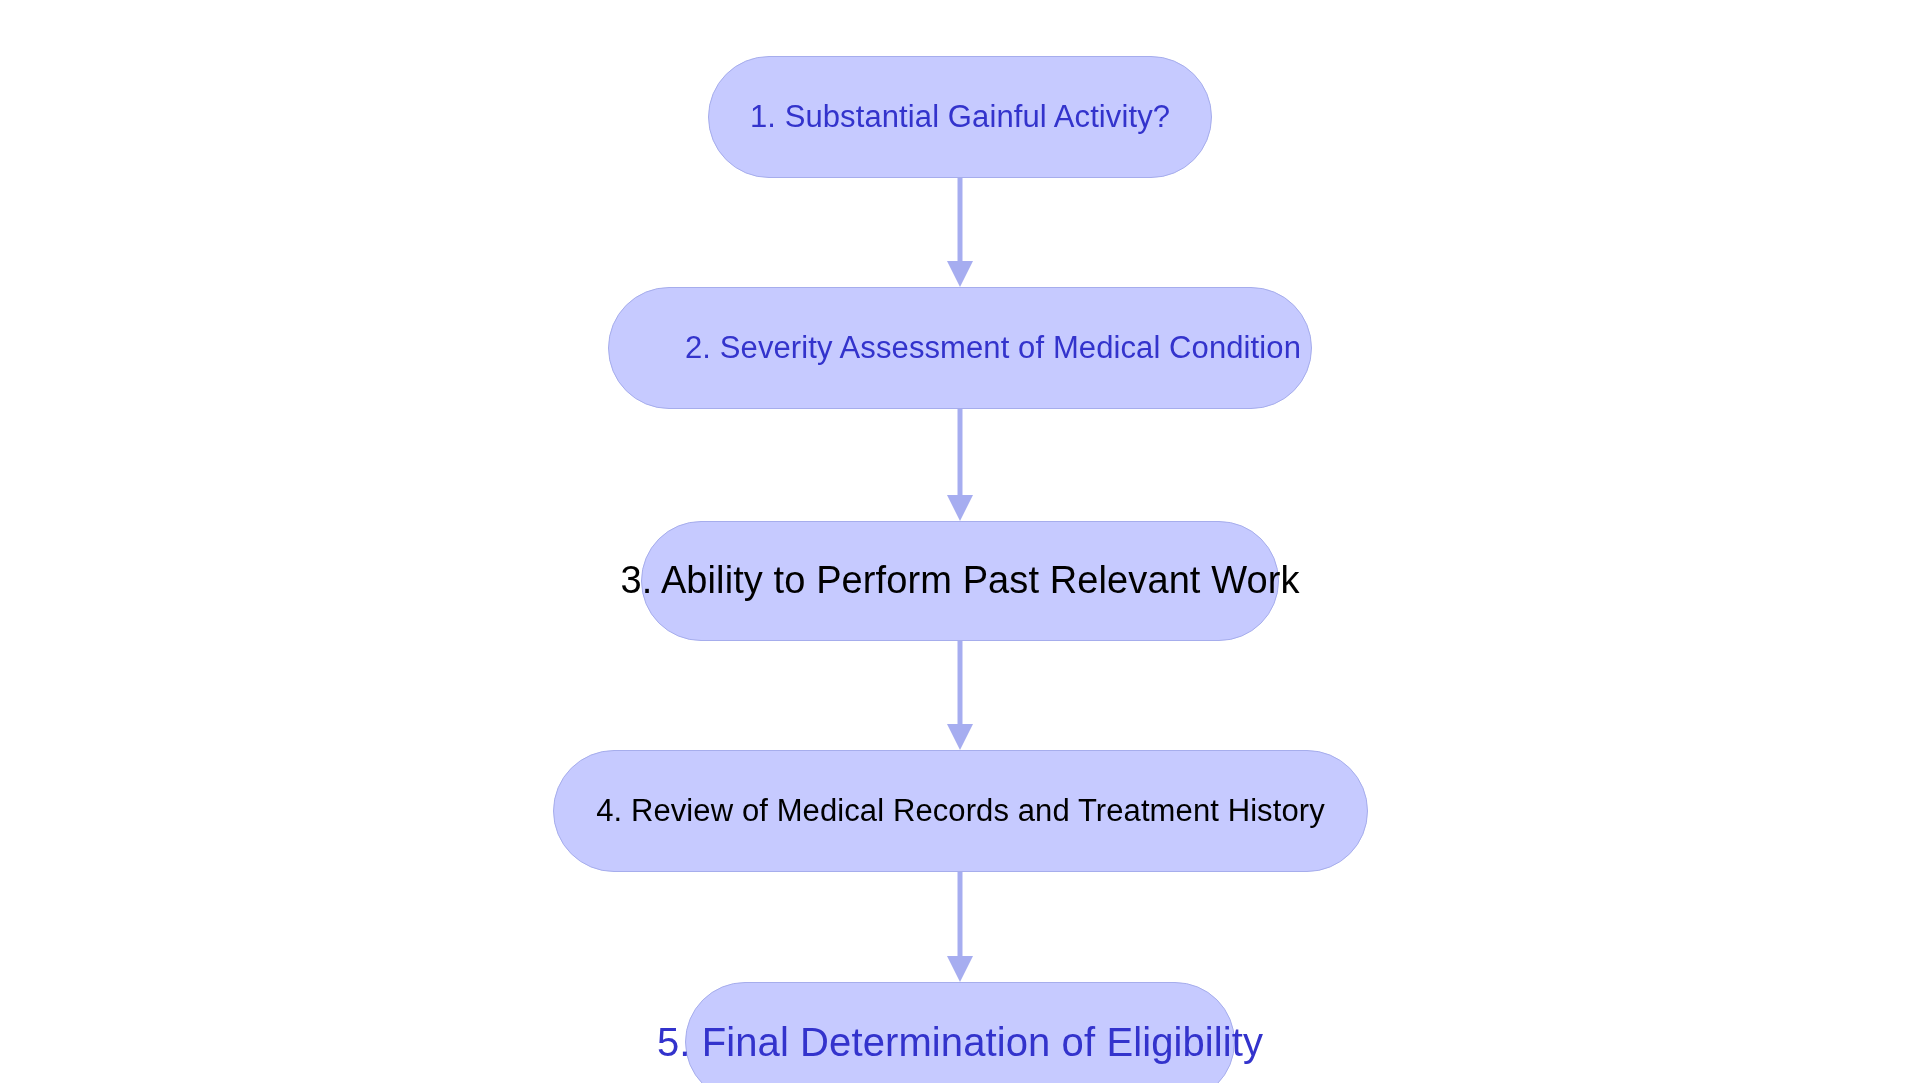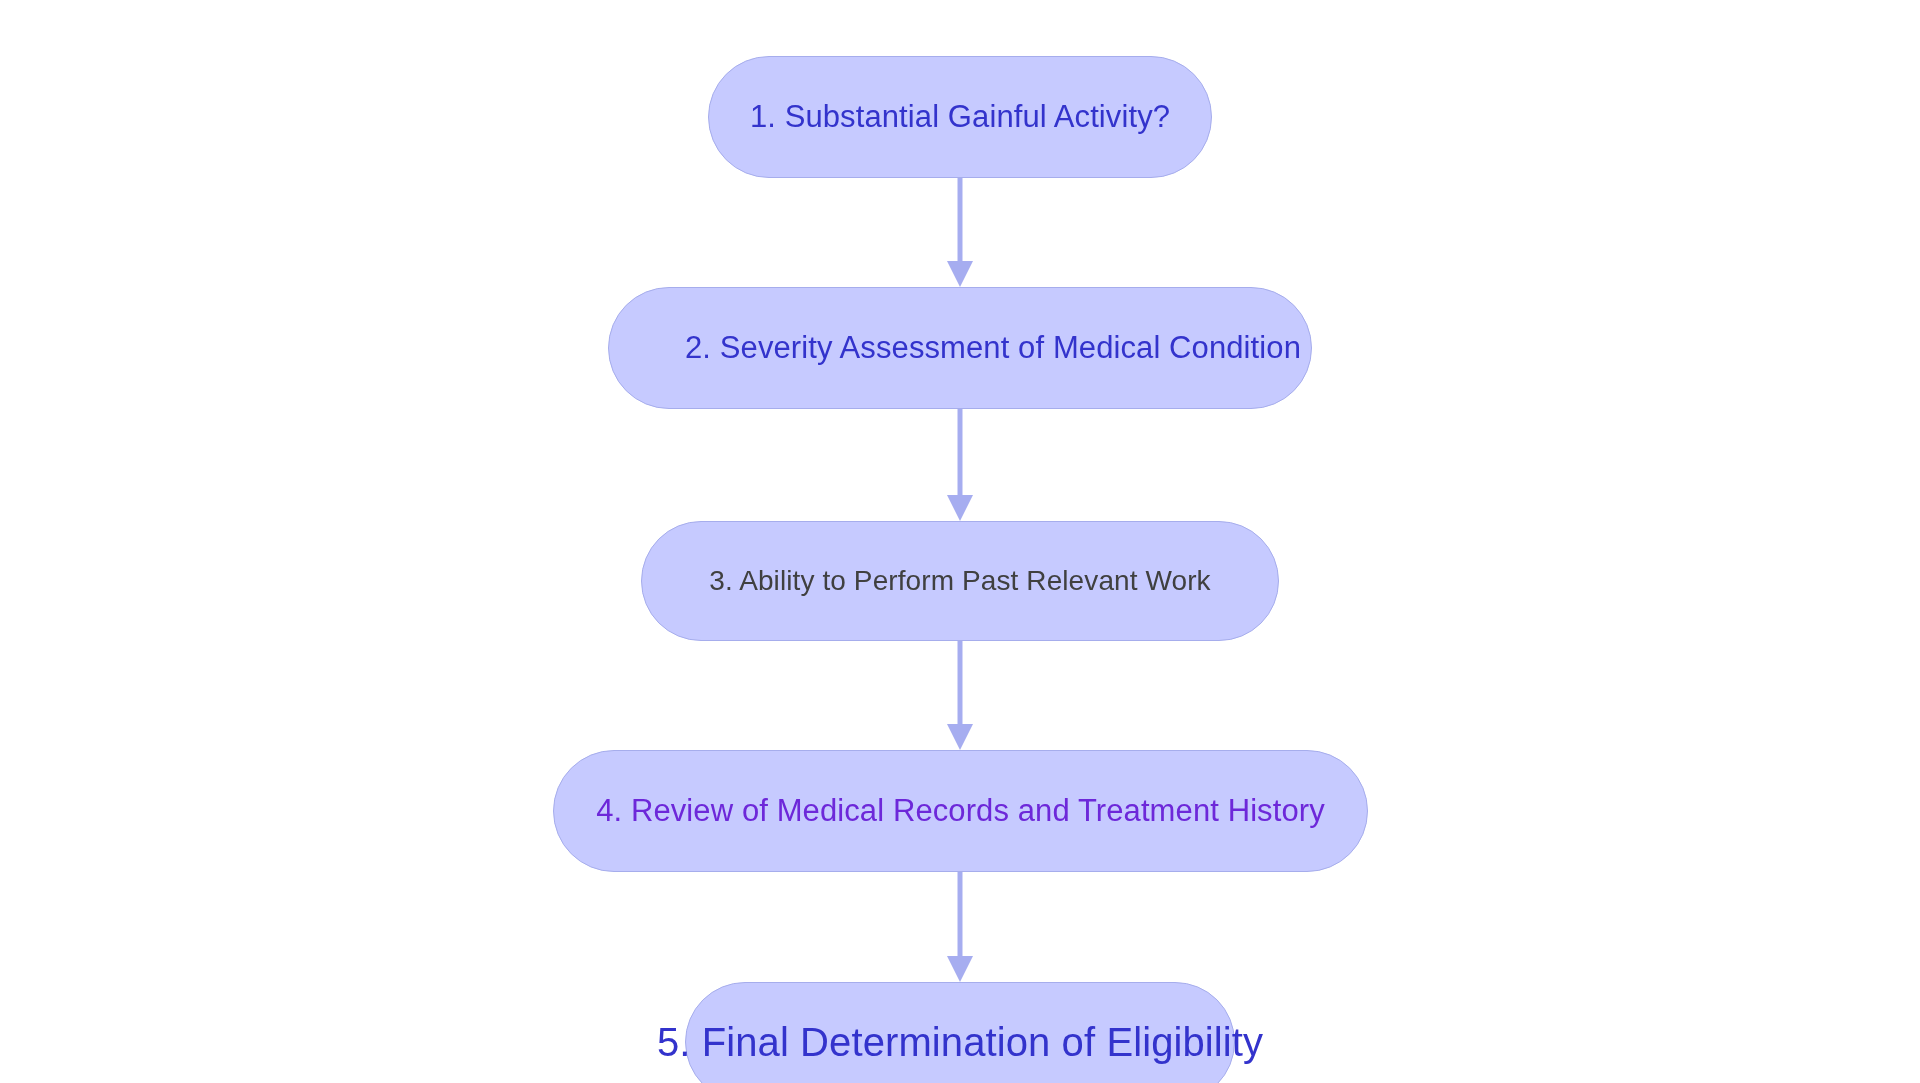--- a/index.html
+++ b/index.html
@@ -86,25 +86,25 @@
   </div>
 
   <div class="flow-node" style="left: 708px; top: 16px; width: 504px; height: 122px; background: rgb(198, 202, 255); border-color: rgb(166, 173, 236); color: rgb(51, 51, 204); font-size: 31px;">
     <span class="node-label">1. Substantial Gainful Activity?</span>
   </div>
 
   <div class="flow-node" style="left: 608px; top: 247px; width: 704px; height: 122px; background: rgb(198, 202, 255); border-color: rgb(166, 173, 236); color: rgb(51, 51, 204); font-size: 31px; justify-content: flex-end;">
     <span class="node-label">2. Severity Assessment of Medical Condition</span>
   </div>
 
-  <div class="flow-node" style="left: 641px; top: 481px; width: 638px; height: 120px; background: rgb(198, 202, 255); border-color: rgb(166, 173, 236); color: #404040; font-size: 28px;">
+  <div class="flow-node" style="left: 641px; top: 481px; width: 638px; height: 120px; background: rgb(198, 202, 255); border-color: rgb(166, 173, 236); color: #000000; font-size: 38px;">
     <span class="node-label">3. Ability to Perform Past Relevant Work</span>
   </div>
 
-  <div class="flow-node" style="left: 553px; top: 710px; width: 815px; height: 122px; background: rgb(198, 202, 255); border-color: rgb(166, 173, 236); color: #6d28d9; font-size: 31px;">
+  <div class="flow-node" style="left: 553px; top: 710px; width: 815px; height: 122px; background: rgb(198, 202, 255); border-color: rgb(166, 173, 236); color: #000000; font-size: 31px;">
     <span class="node-label">4. Review of Medical Records and Treatment History</span>
   </div>
 
   <div class="flow-node" style="left: 685px; top: 942px; width: 550px; height: 120px; background: rgb(198, 202, 255); border-color: rgb(166, 173, 236); color: rgb(51, 51, 204); font-size: 40px;">
     <span class="node-label">5. Final Determination of Eligibility</span>
   </div>
 
 </div>
 
 </body></html>

